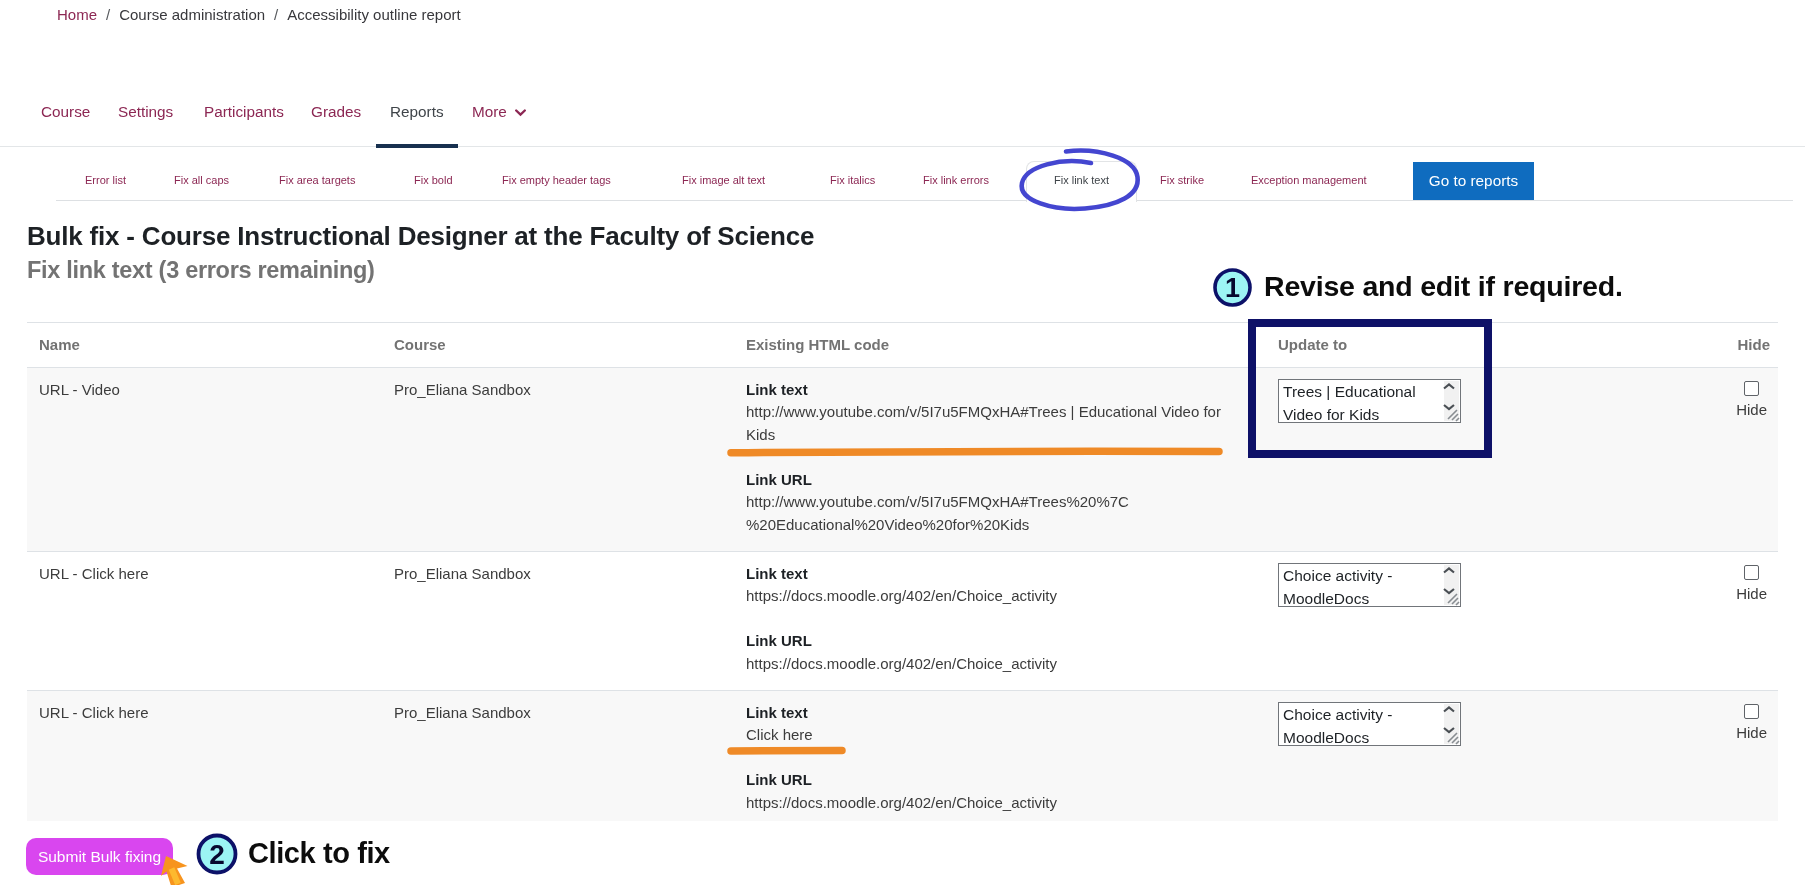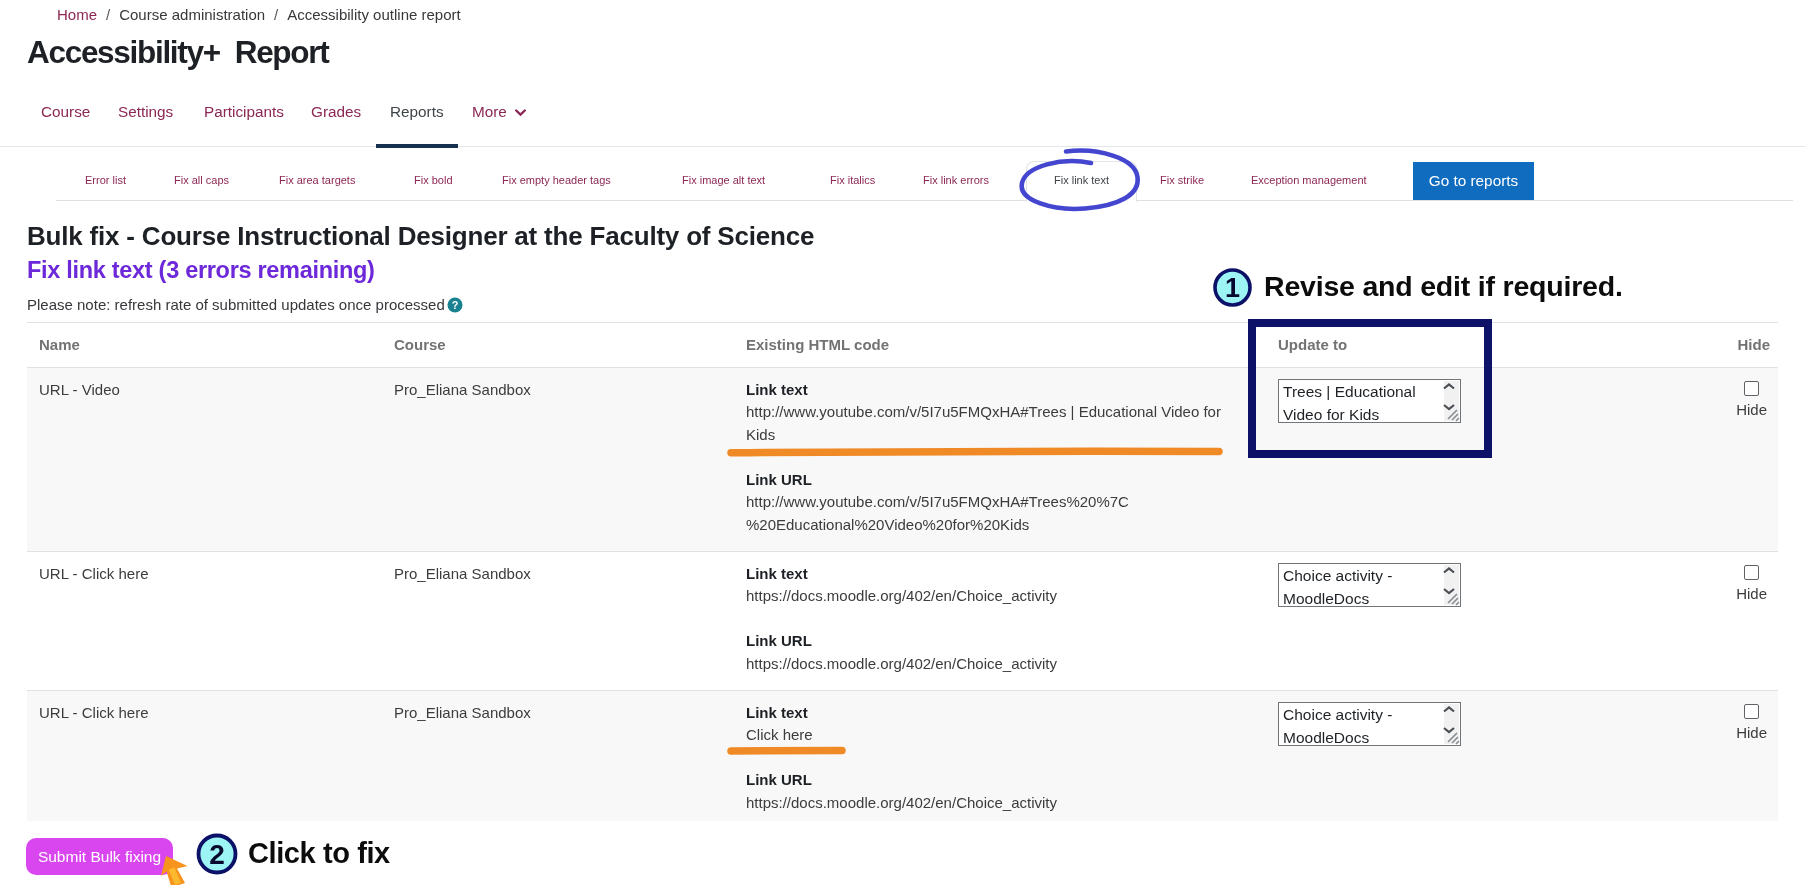--- a/index.html
+++ b/index.html
@@ -15,21 +15,21 @@
   .nav1 .it{position:absolute;top:0;white-space:nowrap;}
   .underline1{left:376px;top:143.5px;width:82px;height:4px;background:#17304f;}
   .hr1{left:0;top:146px;width:1805px;height:1px;background:#e3e6e8;}
   
   .hr2{left:56px;top:200px;width:1737px;height:1px;background:#dde0e3;}
   .nav2{position:absolute;left:12px;top:174px;width:1762px;height:30px;font-size:11px;}
   .nav2 .it{position:absolute;top:0;white-space:nowrap;}
   .tabactive{left:1026px;top:161px;width:109px;height:40px;background:#fff;border:1px solid #e2e4e6;border-bottom:none;border-radius:8px 8px 0 0;}
   .gotobtn{left:1413px;top:162px;width:121px;height:38px;background:#0f6cbf;border-radius:0;color:#fff;font-size:15.3px;text-align:center;line-height:38px;}
   h2.bulk{left:27px;top:221px;margin:0;font-size:26px;font-weight:700;color:#1d2125;letter-spacing:-0.2px;}
-  h3.fixl{left:27px;top:257px;margin:0;font-size:23.5px;font-weight:700;color:#6d28d9;letter-spacing:-0.3px;}
+  h3.fixl{left:27px;top:257px;margin:0;font-size:23.5px;font-weight:700;color:#737373;letter-spacing:-0.3px;}
   .note{left:27px;top:296px;font-size:15px;color:#38383c;}
   
   table.tbl{position:absolute;left:27px;top:322px;width:1751px;border-collapse:collapse;table-layout:fixed;font-size:15px;}
   table.tbl td,table.tbl th{padding:11px 12px;vertical-align:top;line-height:22.5px;text-align:left;font-weight:400;color:#3c3c3c;border-top:1px solid #dee2e6;}
   table.tbl th{font-weight:700;color:#737373;padding-top:11px;padding-bottom:10px;}
   table.tbl .b{font-weight:700;color:#1d2125;}
   tr.odd{background:#f8f8f8;} tr.lastrow td{padding-bottom:7px;}
   table.tbl .hidecell{text-align:right;padding-right:8px;}
   .hideblock{display:inline-block;text-align:center;margin-right:3px;}
   .cb{display:block;width:13px;height:13px;border:1px solid #5f6368;border-radius:2px;background:#fff;margin:2px auto 3px;}
@@ -40,21 +40,20 @@
   .submitbtn{left:26px;top:838px;width:147px;height:37px;background:#d946ef;border-radius:10px;color:#fff;font-size:15.5px;text-align:center;line-height:37px;}
   .ann{font-weight:700;color:#0c0c0c;white-space:nowrap;}
   .ann1{left:1264px;top:270px;font-size:28.5px;letter-spacing:-0.2px;}
   .ann2{left:248px;top:837px;font-size:29px;letter-spacing:-0.4px;}
   .ovl{left:0;top:0;pointer-events:none;}
 </style>
 </head>
 <body>
 <div class="page">
   <div class="abs crumb"><a class="mlink" href="#">Home</a><span class="sep">/</span>Course administration<span class="sep">/</span>Accessibility outline report</div>
-  <h1 class="abs title">Accessibility+&nbsp; Report</h1>
 
   <div class="nav1">
     <a class="abs it mlink" style="left:41px">Course</a>
     <a class="abs it mlink" style="left:118px">Settings</a>
     <a class="abs it mlink" style="left:204px">Participants</a>
     <a class="abs it mlink" style="left:311px">Grades</a>
     <span class="abs it" style="left:390px;color:#3f4449">Reports</span>
     <a class="abs it mlink" style="left:472px">More
       <svg width="11" height="8" viewBox="0 0 11 8" style="margin-left:4px">
           <path d="M1.2 1.5 L5.5 5.6 L9.8 1.5" fill="none" stroke="#8c2753" stroke-width="2.4" stroke-linecap="round"></path>
@@ -76,26 +75,20 @@
     <a class="abs it mlink" style="left:818px">Fix italics</a>
     <a class="abs it mlink" style="left:911px">Fix link errors</a>
     <span class="abs it" style="left:1042px;color:#3f4449">Fix link text</span>
     <a class="abs it mlink" style="left:1148px">Fix strike</a>
     <a class="abs it mlink" style="left:1239px">Exception management</a>
   </div>
   <div class="abs gotobtn">Go to reports</div>
 
   <h2 class="abs bulk">Bulk fix - Course Instructional Designer at the Faculty of Science</h2>
   <h3 class="abs fixl">Fix link text (3 errors remaining)</h3>
-  <div class="abs note">Please note: refresh rate of submitted updates once processed
-    <svg width="16" height="16" viewBox="0 0 17 17" style="vertical-align:-3px;margin-left:-2px">
-        <circle cx="8.5" cy="8.5" r="8" fill="#19818f"></circle>
-        <text x="8.5" y="12.6" font-size="11.5" font-weight="700" fill="#fff" text-anchor="middle" font-family="Liberation Sans">?</text>
-      </svg>
-  </div>
 
   <table class="tbl">
     <colgroup>
         <col style="width:355px">
         <col style="width:352px">
         <col style="width:532px">
         <col style="width:424px">
         <col style="width:88px">
       </colgroup>
     <tbody>

